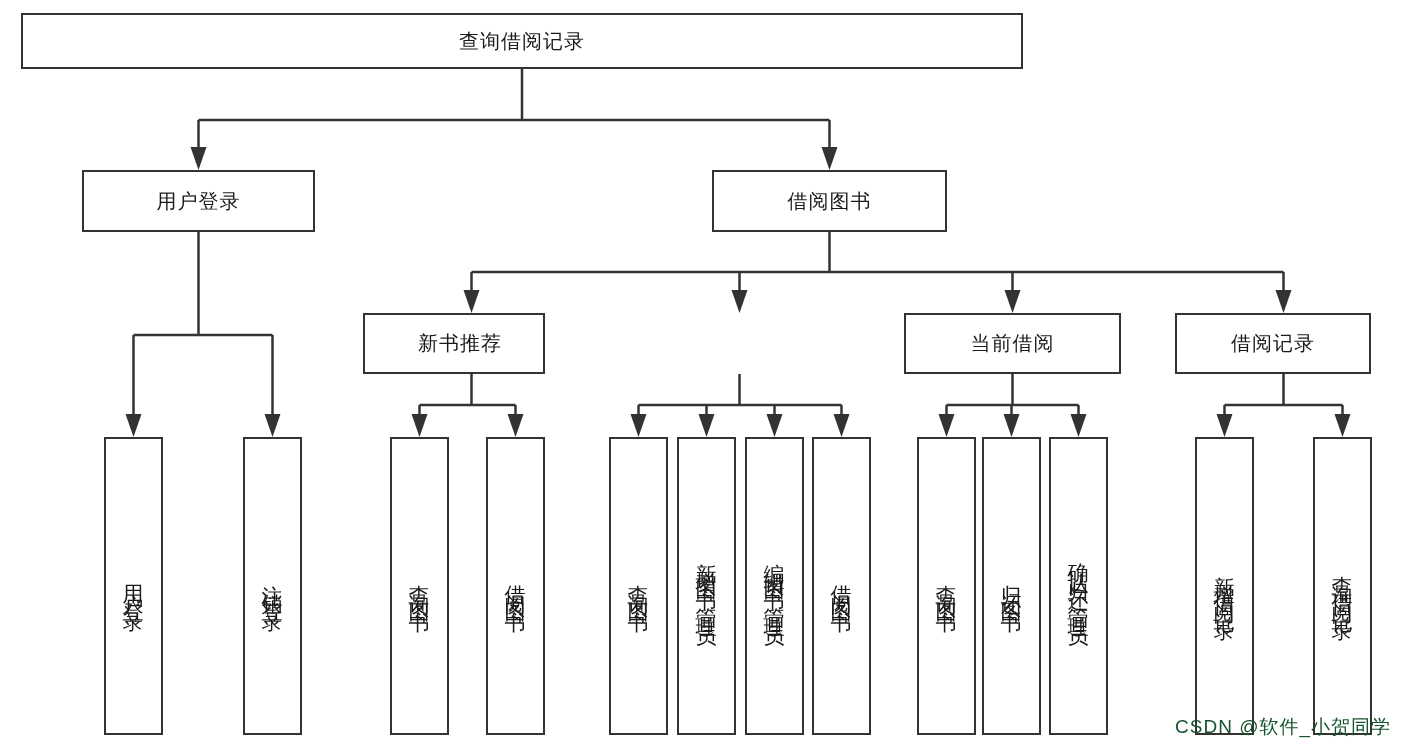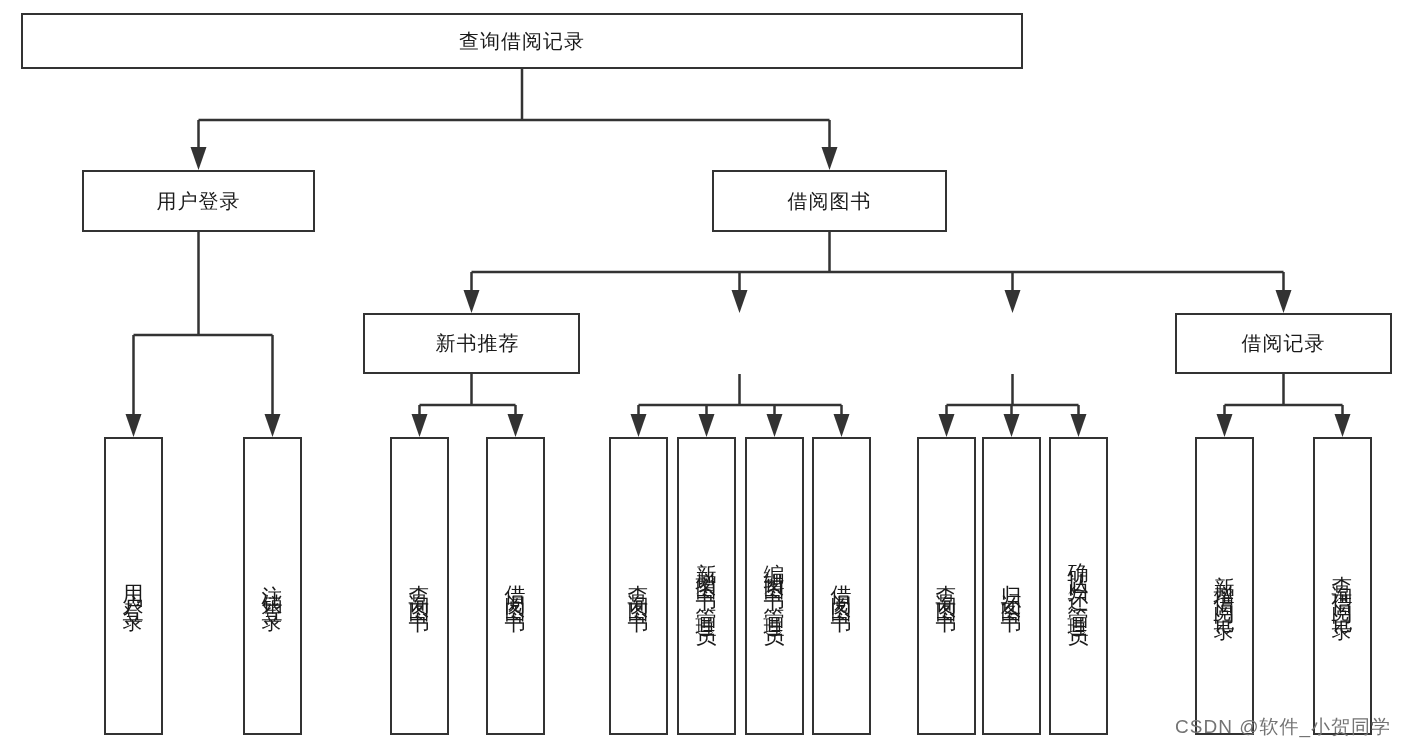--- a/index.html
+++ b/index.html
@@ -33,21 +33,21 @@
     font-size:21px;
     letter-spacing:9px;
     line-height:1;
     white-space:nowrap;
   }
   .watermark{
     position:absolute;
     right:14px;
     bottom:7px;
     font-size:19px;
-    color:#737373;
+    color:#14532d;
     letter-spacing:1px;
     z-index:3;
     white-space:nowrap;
   }
 </style>
 </head>
 <body>
 
 <div id="canvas">
 
@@ -89,22 +89,23 @@
       <polygon points="1216.5,414 1232.5,414 1224.5,437"></polygon>
       <polygon points="1334.5,414 1350.5,414 1342.5,437"></polygon>
     </g>
   </svg>
 
   <div class="node hnode" style="left:21px;top:13px;width:1002px;height:56px;">查询借阅记录</div>
 
   <div class="node hnode" style="left:82px;top:170px;width:233px;height:62px;">用户登录</div>
   <div class="node hnode" style="left:712px;top:170px;width:235px;height:62px;">借阅图书</div>
 
-  <div class="node hnode" style="left:363px;top:313px;width:217px;height:61px;padding-left:12px;">新书推荐</div>
-  <div class="node hnode" style="left:1175px;top:313px;width:217px;height:61px;">借阅记录</div>
+  <div class="node hnode" style="left:363px;top:313px;width:182px;height:61px;padding-left:12px;">新书推荐</div>
+  <div class="node hnode" style="left:904px;top:313px;width:217px;height:61px;">当前借阅</div>
+  <div class="node hnode" style="left:1175px;top:313px;width:196px;height:61px;">借阅记录</div>
 
   <div class="node vnode" style="left:104px;top:437px;width:59px;height:298px;">用户登录</div>
   <div class="node vnode" style="left:243px;top:437px;width:59px;height:298px;">注销登录</div>
 
   <div class="node vnode" style="left:390px;top:437px;width:59px;height:298px;">查询图书</div>
   <div class="node vnode" style="left:486px;top:437px;width:59px;height:298px;">借阅图书</div>
 
   <div class="node vnode" style="left:609px;top:437px;width:59px;height:298px;">查询图书</div>
   <div class="node vnode" style="left:677px;top:437px;width:59px;height:298px;">新增图书（管理员）</div>
   <div class="node vnode" style="left:745px;top:437px;width:59px;height:298px;">编辑图书（管理员）</div>

